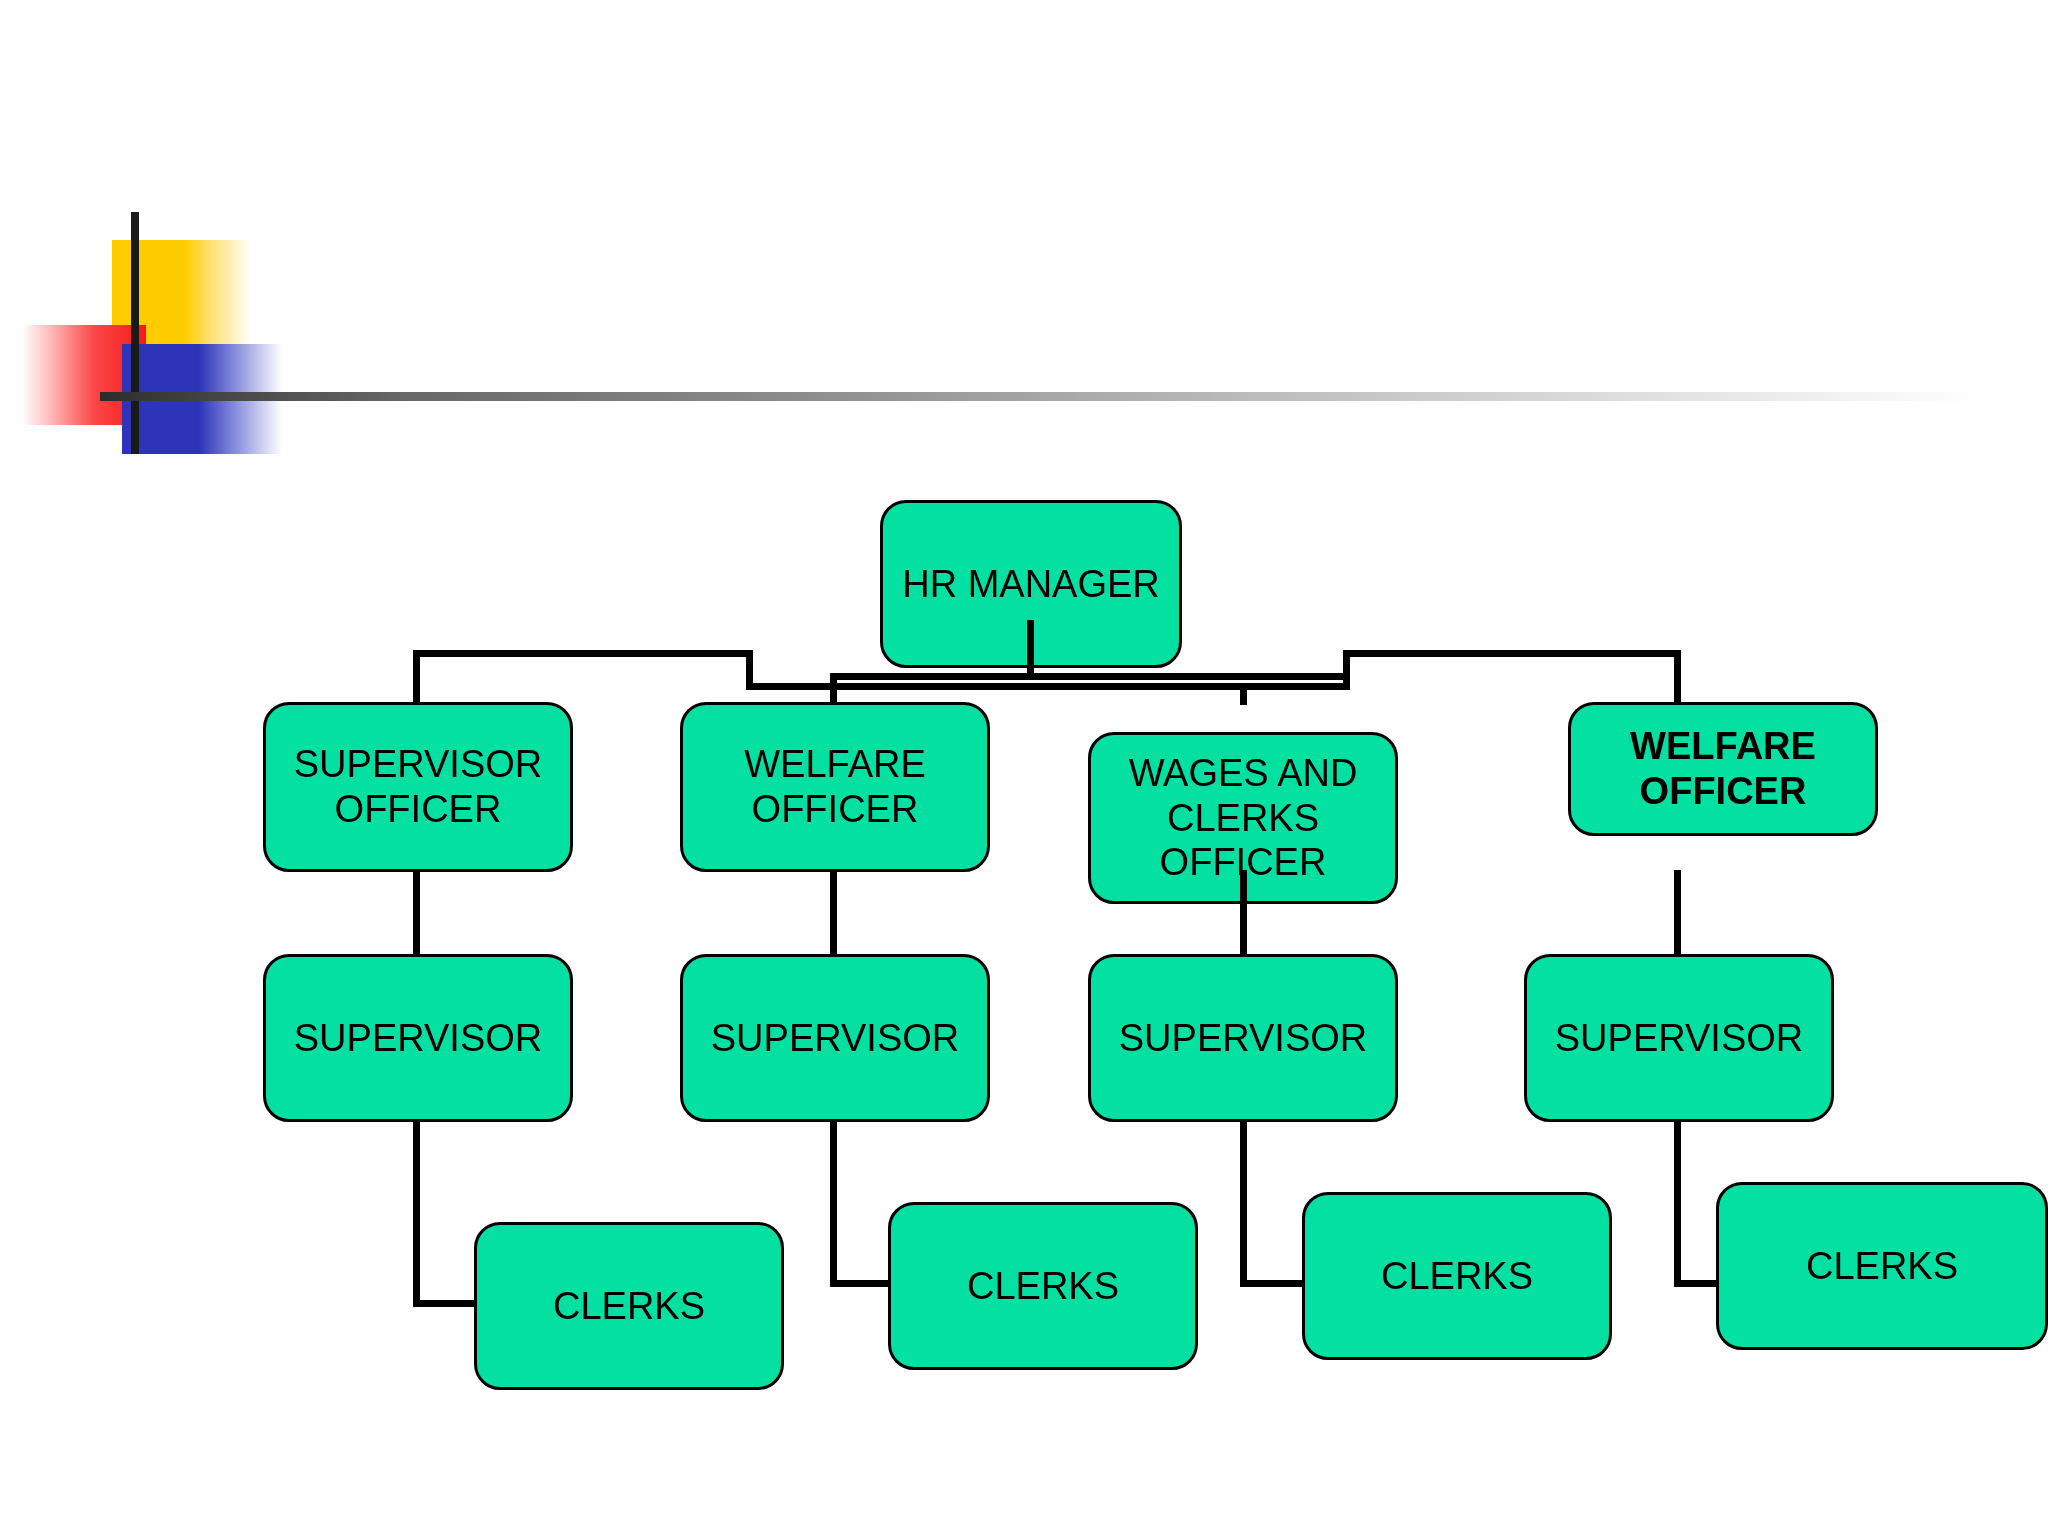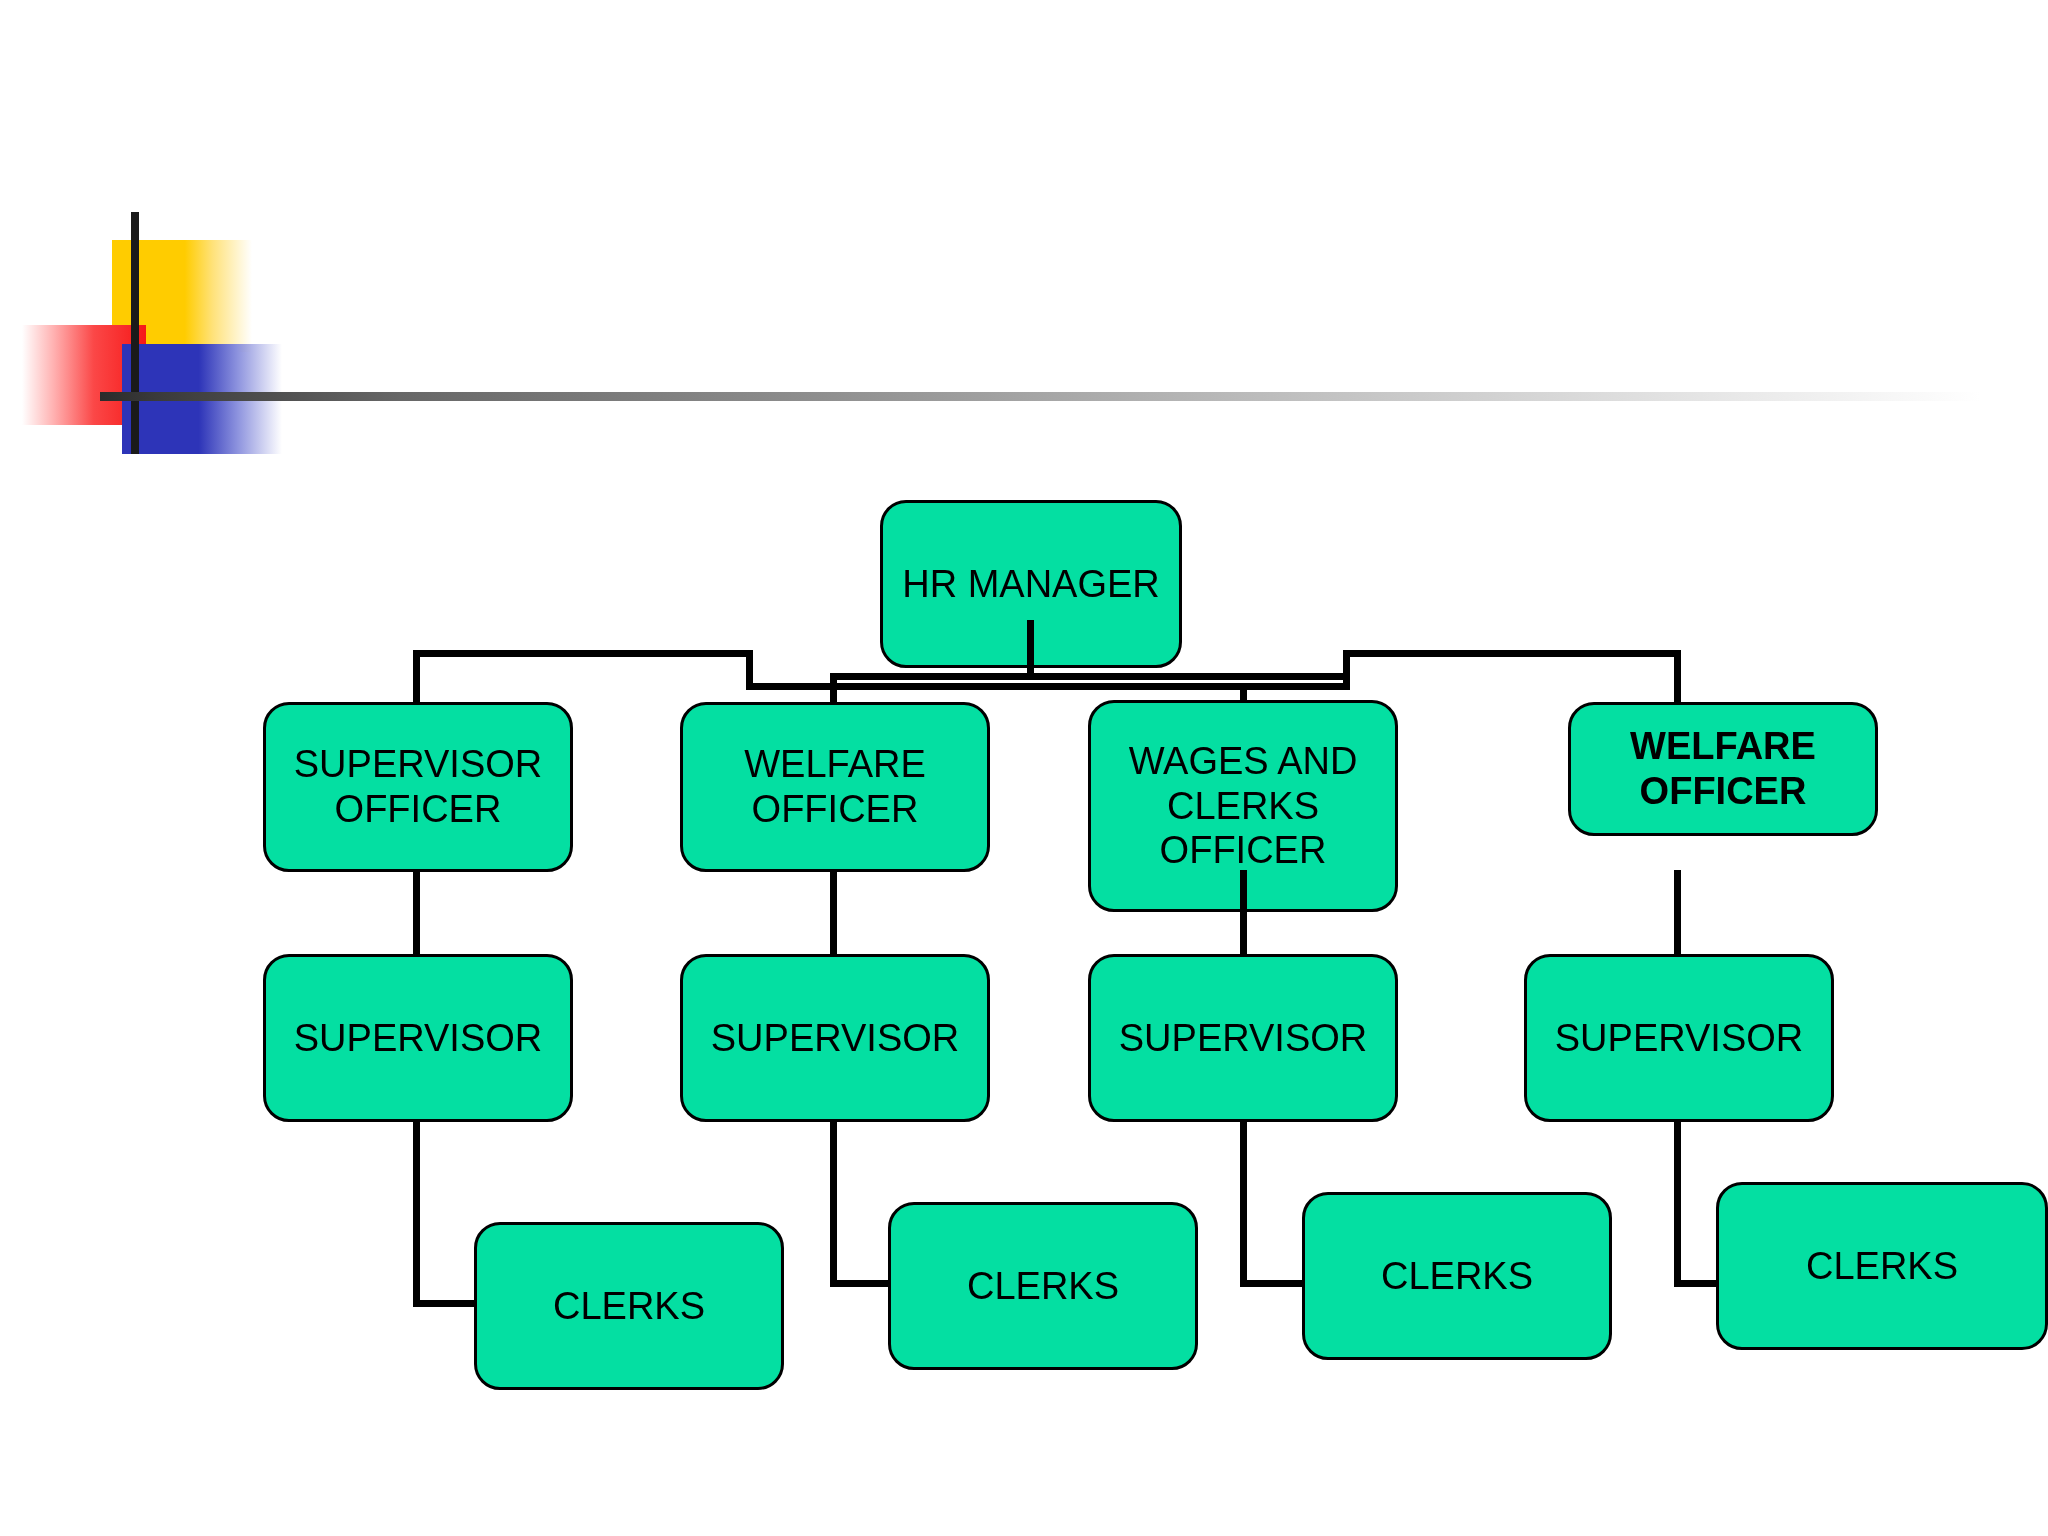--- a/index.html
+++ b/index.html
@@ -132,21 +132,21 @@
     </span>
   </div>
 
   <div class="node" style="left:680px; top:702px; width:310px; height:170px;">
     <span>
       <span>WELFARE</span><br>
       <span>OFFICER</span>
     </span>
   </div>
 
-  <div class="node" style="left:1088px; top:700px; width:310px; height:212px;">
+  <div class="node" style="left:1088px; top:732px; width:310px; height:172px;">
     <span>
       <span>WAGES AND</span><br>
       <span>CLERKS</span><br>
       <span>OFFICER</span>
     </span>
   </div>
 
   <div class="node" style="left:1568px; top:702px; width:310px; height:134px;font-weight:bold;">
     <span>
       <span>WELFARE</span><br>

